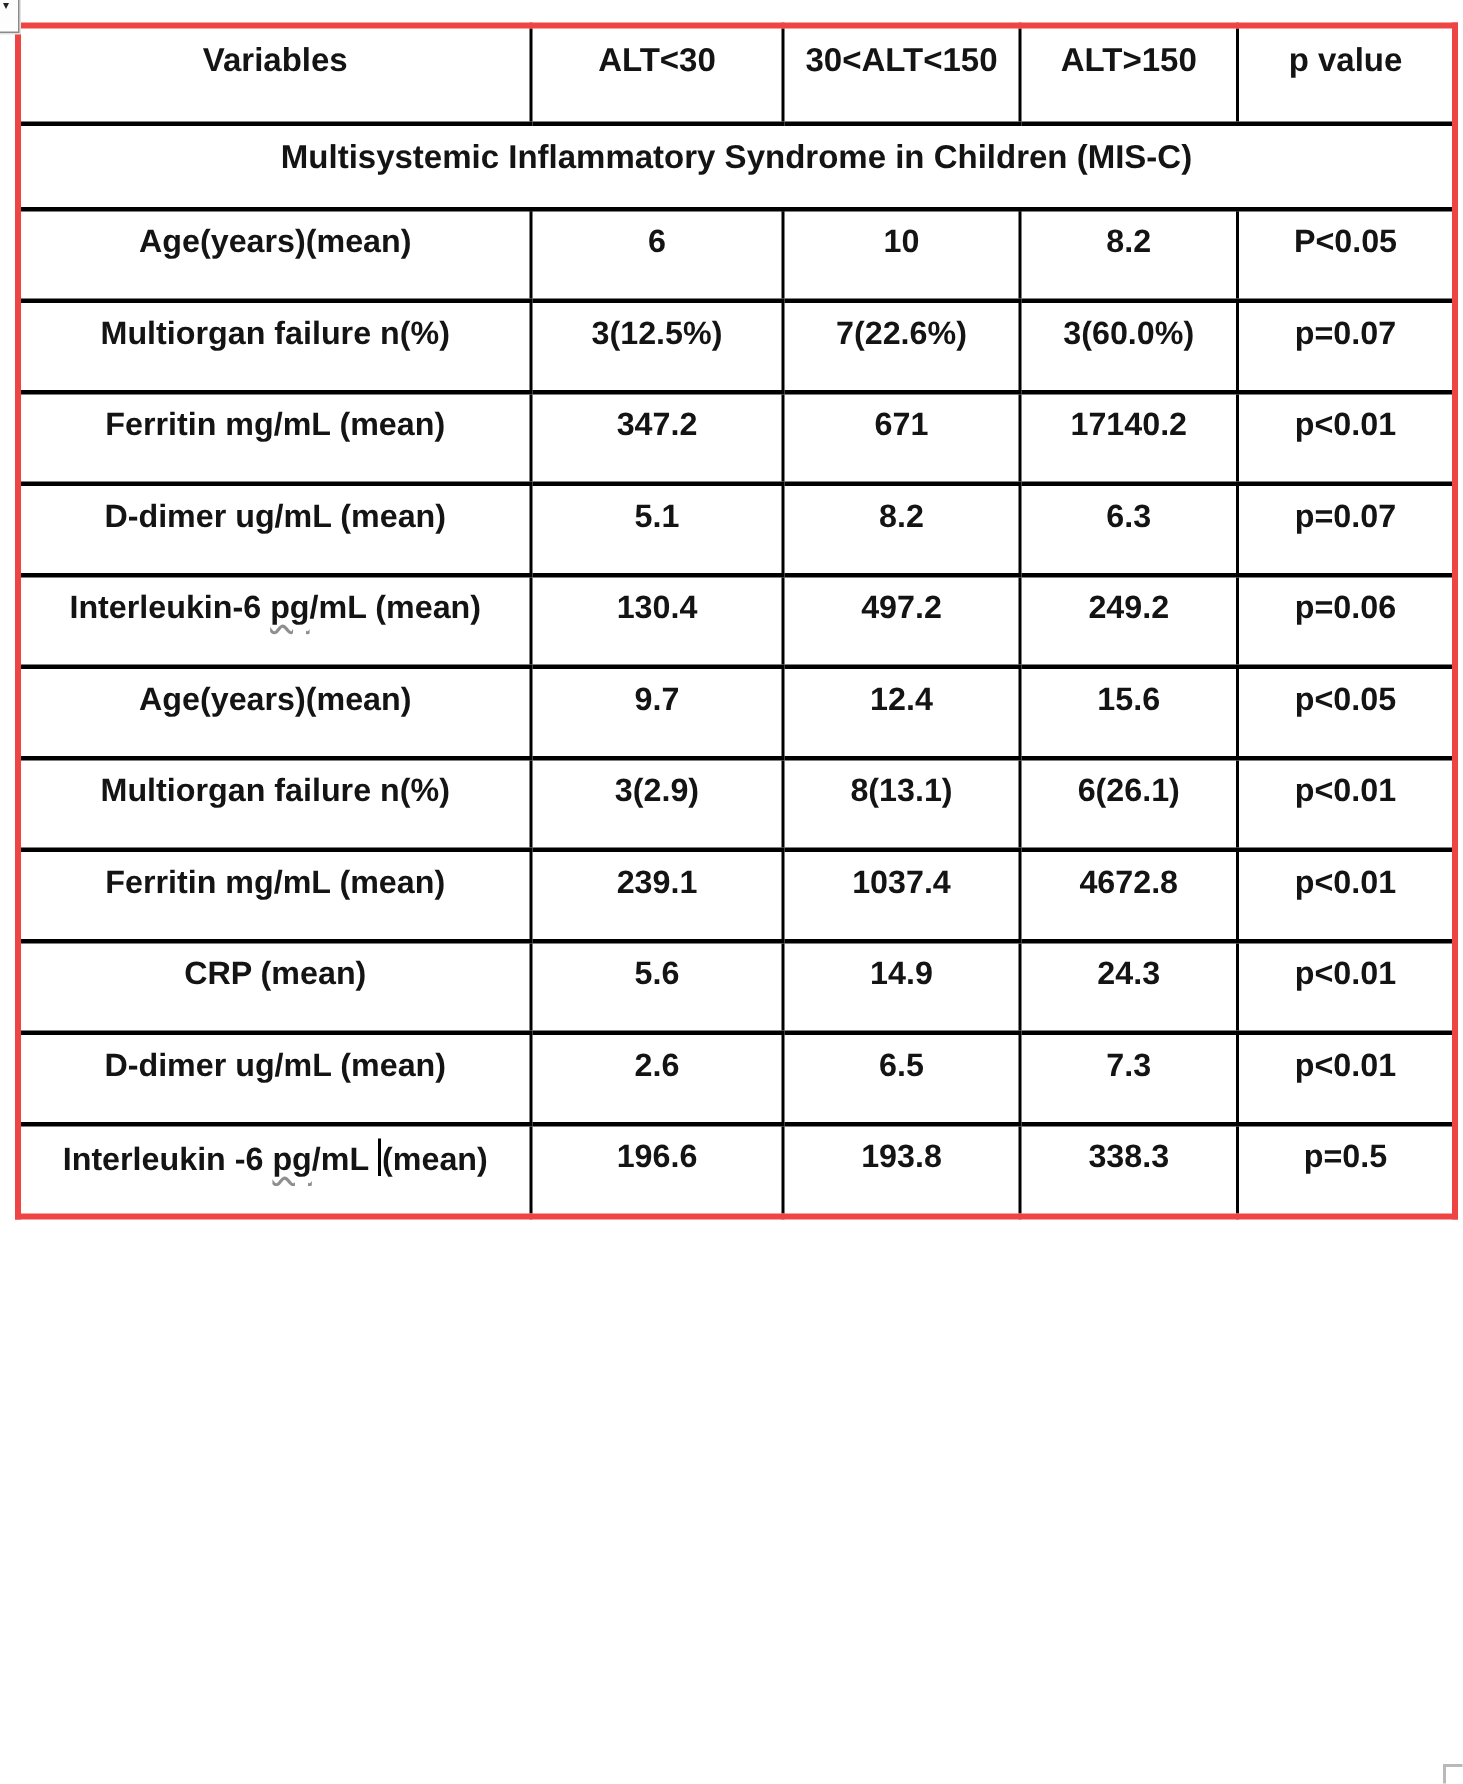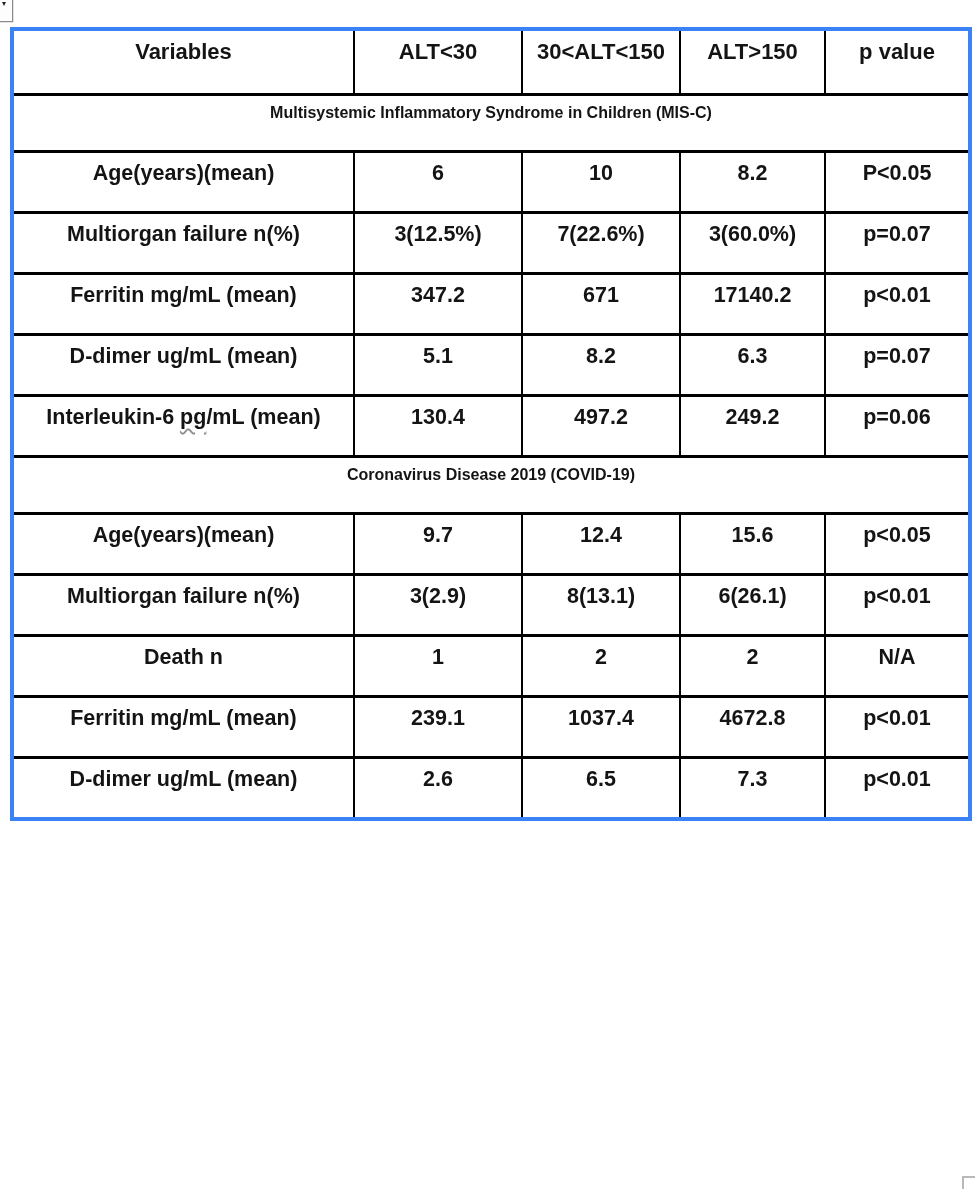--- a/index.html
+++ b/index.html
@@ -41,25 +41,25 @@
     width: 14px;
     height: 12px;
     background: #ffffff;
     border: 2px solid #b9b9b9;
     z-index: 3;
   }
 
   table.doc-table {
     position: absolute;
     left: 10px;
-    top: 27px;
+    top: 15px;
     width: 958px;
     border-collapse: collapse;
     table-layout: fixed;
-    border: 4px solid #3b82f6;
+    border: 4px solid #ef4444;
   }
   col.c0 { width: 342px; }
   col.c1 { width: 168px; }
   col.c2 { width: 158px; }
   col.c3 { width: 145px; }
   col.c4 { width: 145px; }
 
   th, td {
     border-left: 2px solid #000;
     border-right: 2px solid #000;
@@ -71,21 +71,21 @@
     overflow: hidden;
     white-space: nowrap;
   }
   thead th {
     height: 54px;
     font-size: 22px;
     font-weight: 700;
   }
   td.section {
     height: 46px;
-    font-size: 16px;
+    font-size: 22px;
     font-weight: 700;
   }
   td.label, td.value {
     height: 50px;
     font-size: 21.5px;
     font-weight: 600;
   }
 
   
   .squiggle {
@@ -161,53 +161,57 @@
         <td class="value">p=0.07</td>
       </tr>
       <tr>
         <td class="label"><span>Interleukin-6 </span><span class="squiggle">pg</span><span>/mL (mean)</span></td>
         <td class="value">130.4</td>
         <td class="value">497.2</td>
         <td class="value">249.2</td>
         <td class="value">p=0.06</td>
       </tr>
       <tr>
-        <td colspan="5" class="section">Coronavirus Disease 2019 (COVID-19)</td>
-      </tr>
-      <tr>
         <td class="label">Age(years)(mean)</td>
         <td class="value">9.7</td>
         <td class="value">12.4</td>
         <td class="value">15.6</td>
         <td class="value">p&lt;0.05</td>
       </tr>
       <tr>
         <td class="label">Multiorgan failure n(%)</td>
         <td class="value">3(2.9)</td>
         <td class="value">8(13.1)</td>
         <td class="value">6(26.1)</td>
         <td class="value">p&lt;0.01</td>
       </tr>
       <tr>
-        <td class="label">Death n</td>
-        <td class="value">1</td>
-        <td class="value">2</td>
-        <td class="value">2</td>
-        <td class="value">N/A</td>
-      </tr>
-      <tr>
         <td class="label">Ferritin mg/mL (mean)</td>
         <td class="value">239.1</td>
         <td class="value">1037.4</td>
         <td class="value">4672.8</td>
         <td class="value">p&lt;0.01</td>
       </tr>
       <tr>
+        <td class="label">CRP (mean)</td>
+        <td class="value">5.6</td>
+        <td class="value">14.9</td>
+        <td class="value">24.3</td>
+        <td class="value">p&lt;0.01</td>
+      </tr>
+      <tr>
         <td class="label">D-dimer ug/mL (mean)</td>
         <td class="value">2.6</td>
         <td class="value">6.5</td>
         <td class="value">7.3</td>
         <td class="value">p&lt;0.01</td>
       </tr>
+      <tr>
+        <td class="label"><span>Interleukin -6 </span><span class="squiggle">pg</span><span>/mL </span><span class="cursor"></span><span>(mean)</span></td>
+        <td class="value">196.6</td>
+        <td class="value">193.8</td>
+        <td class="value">338.3</td>
+        <td class="value">p=0.5</td>
+      </tr>
     </tbody>
 </table>
 
 <div class="resize-handle"></div>
 
 </body></html>

